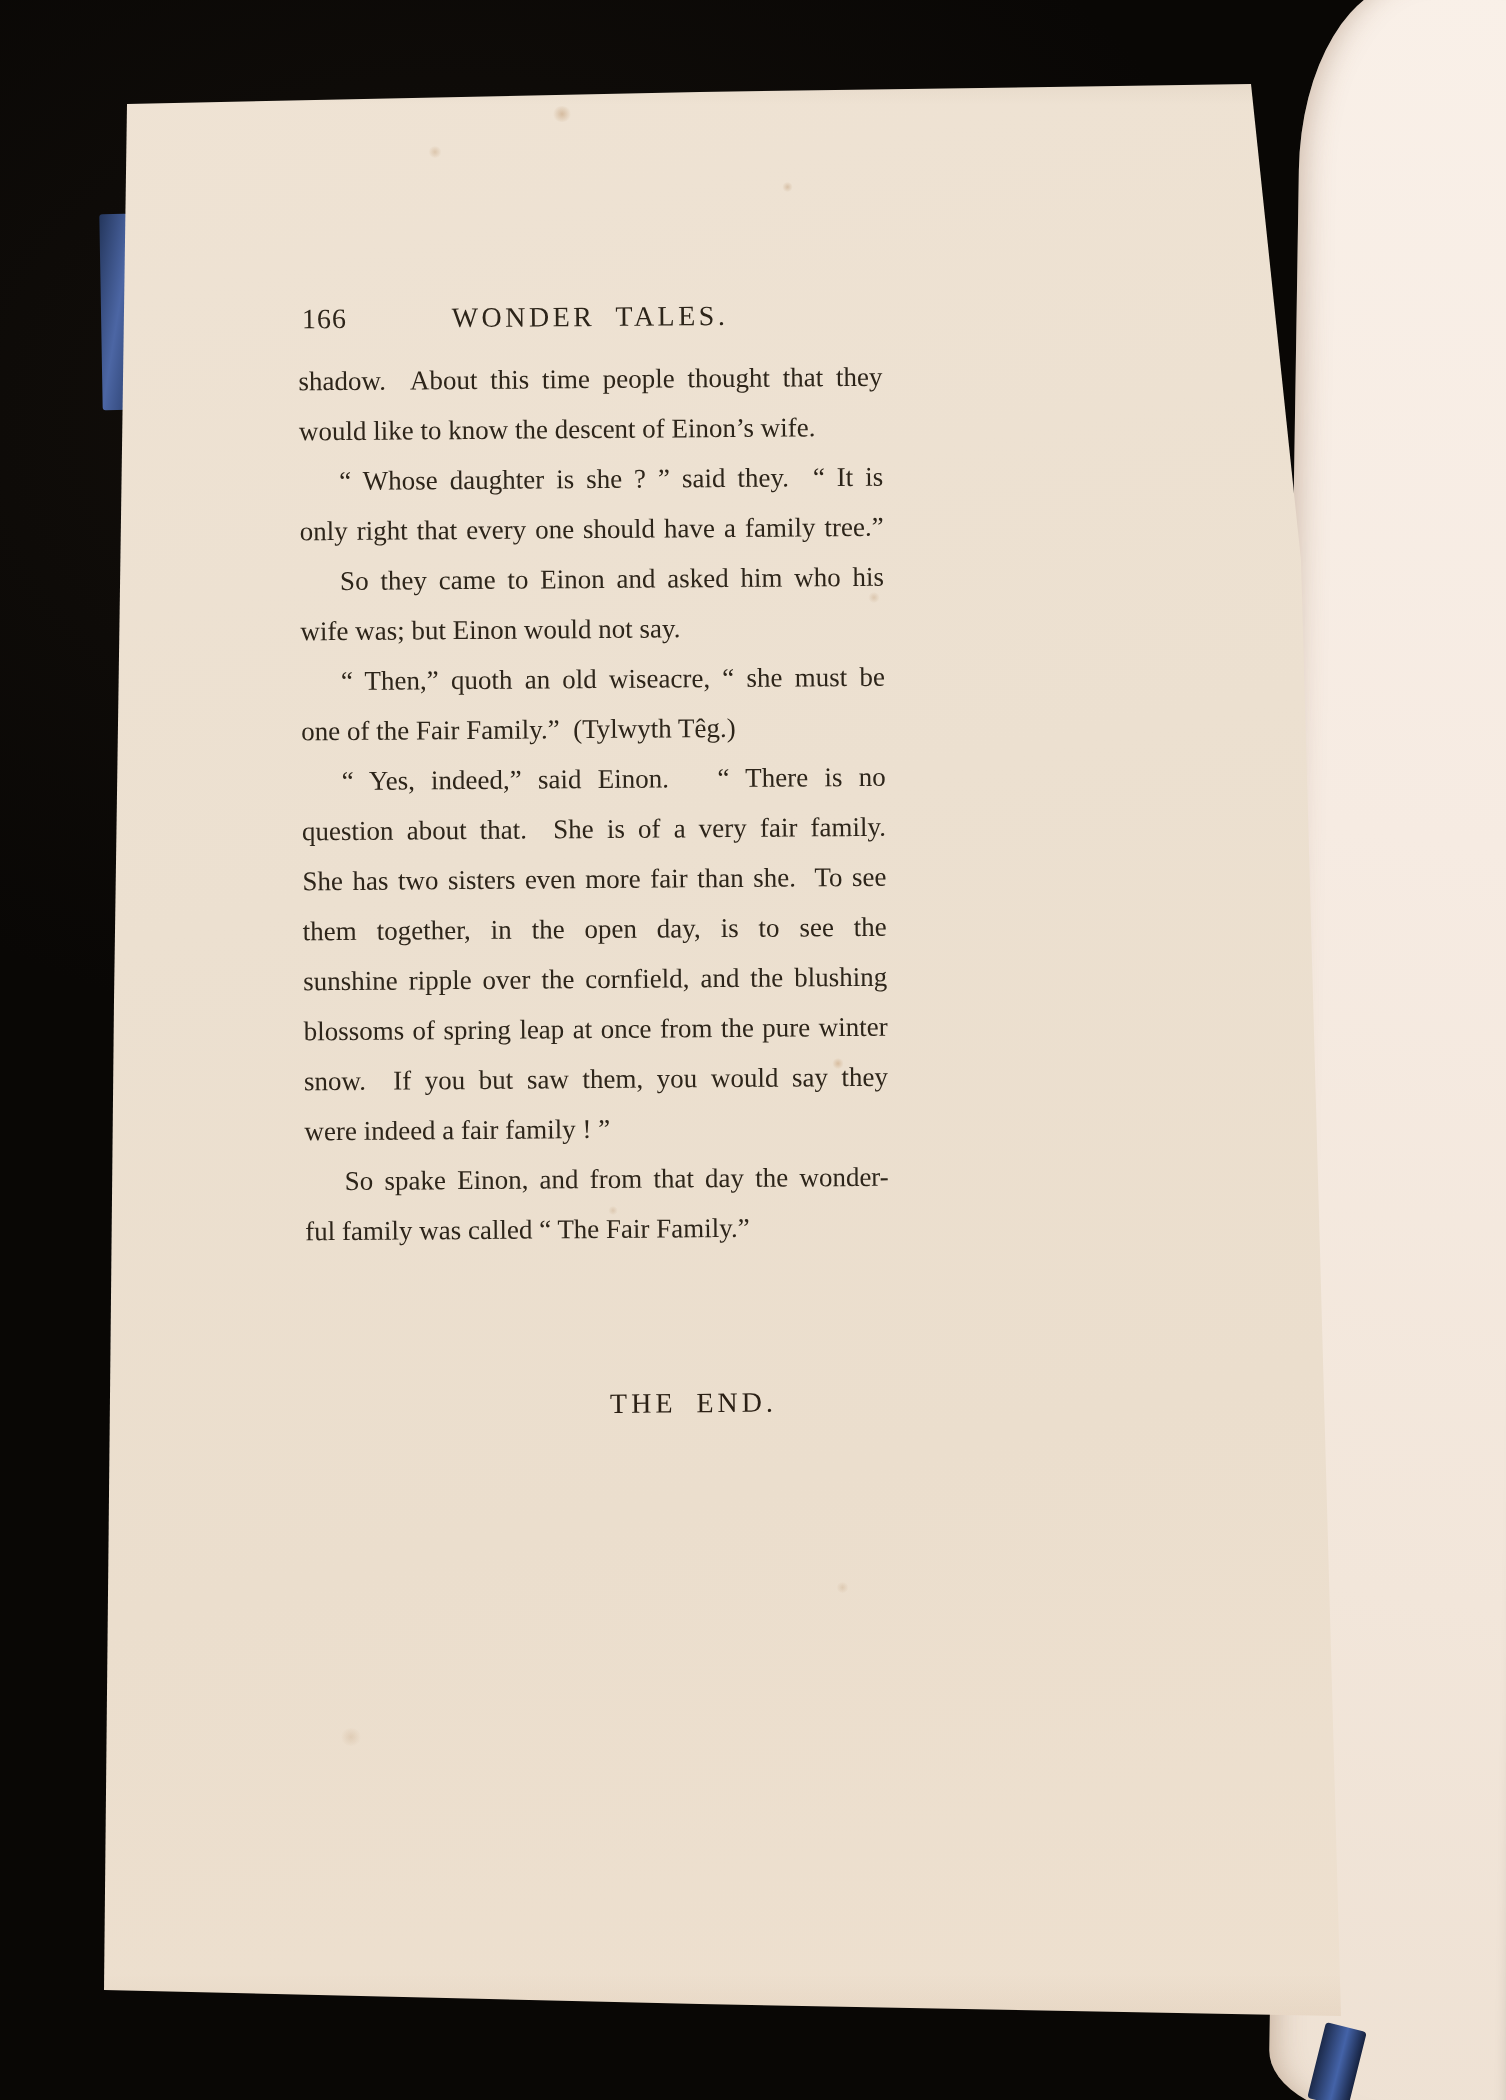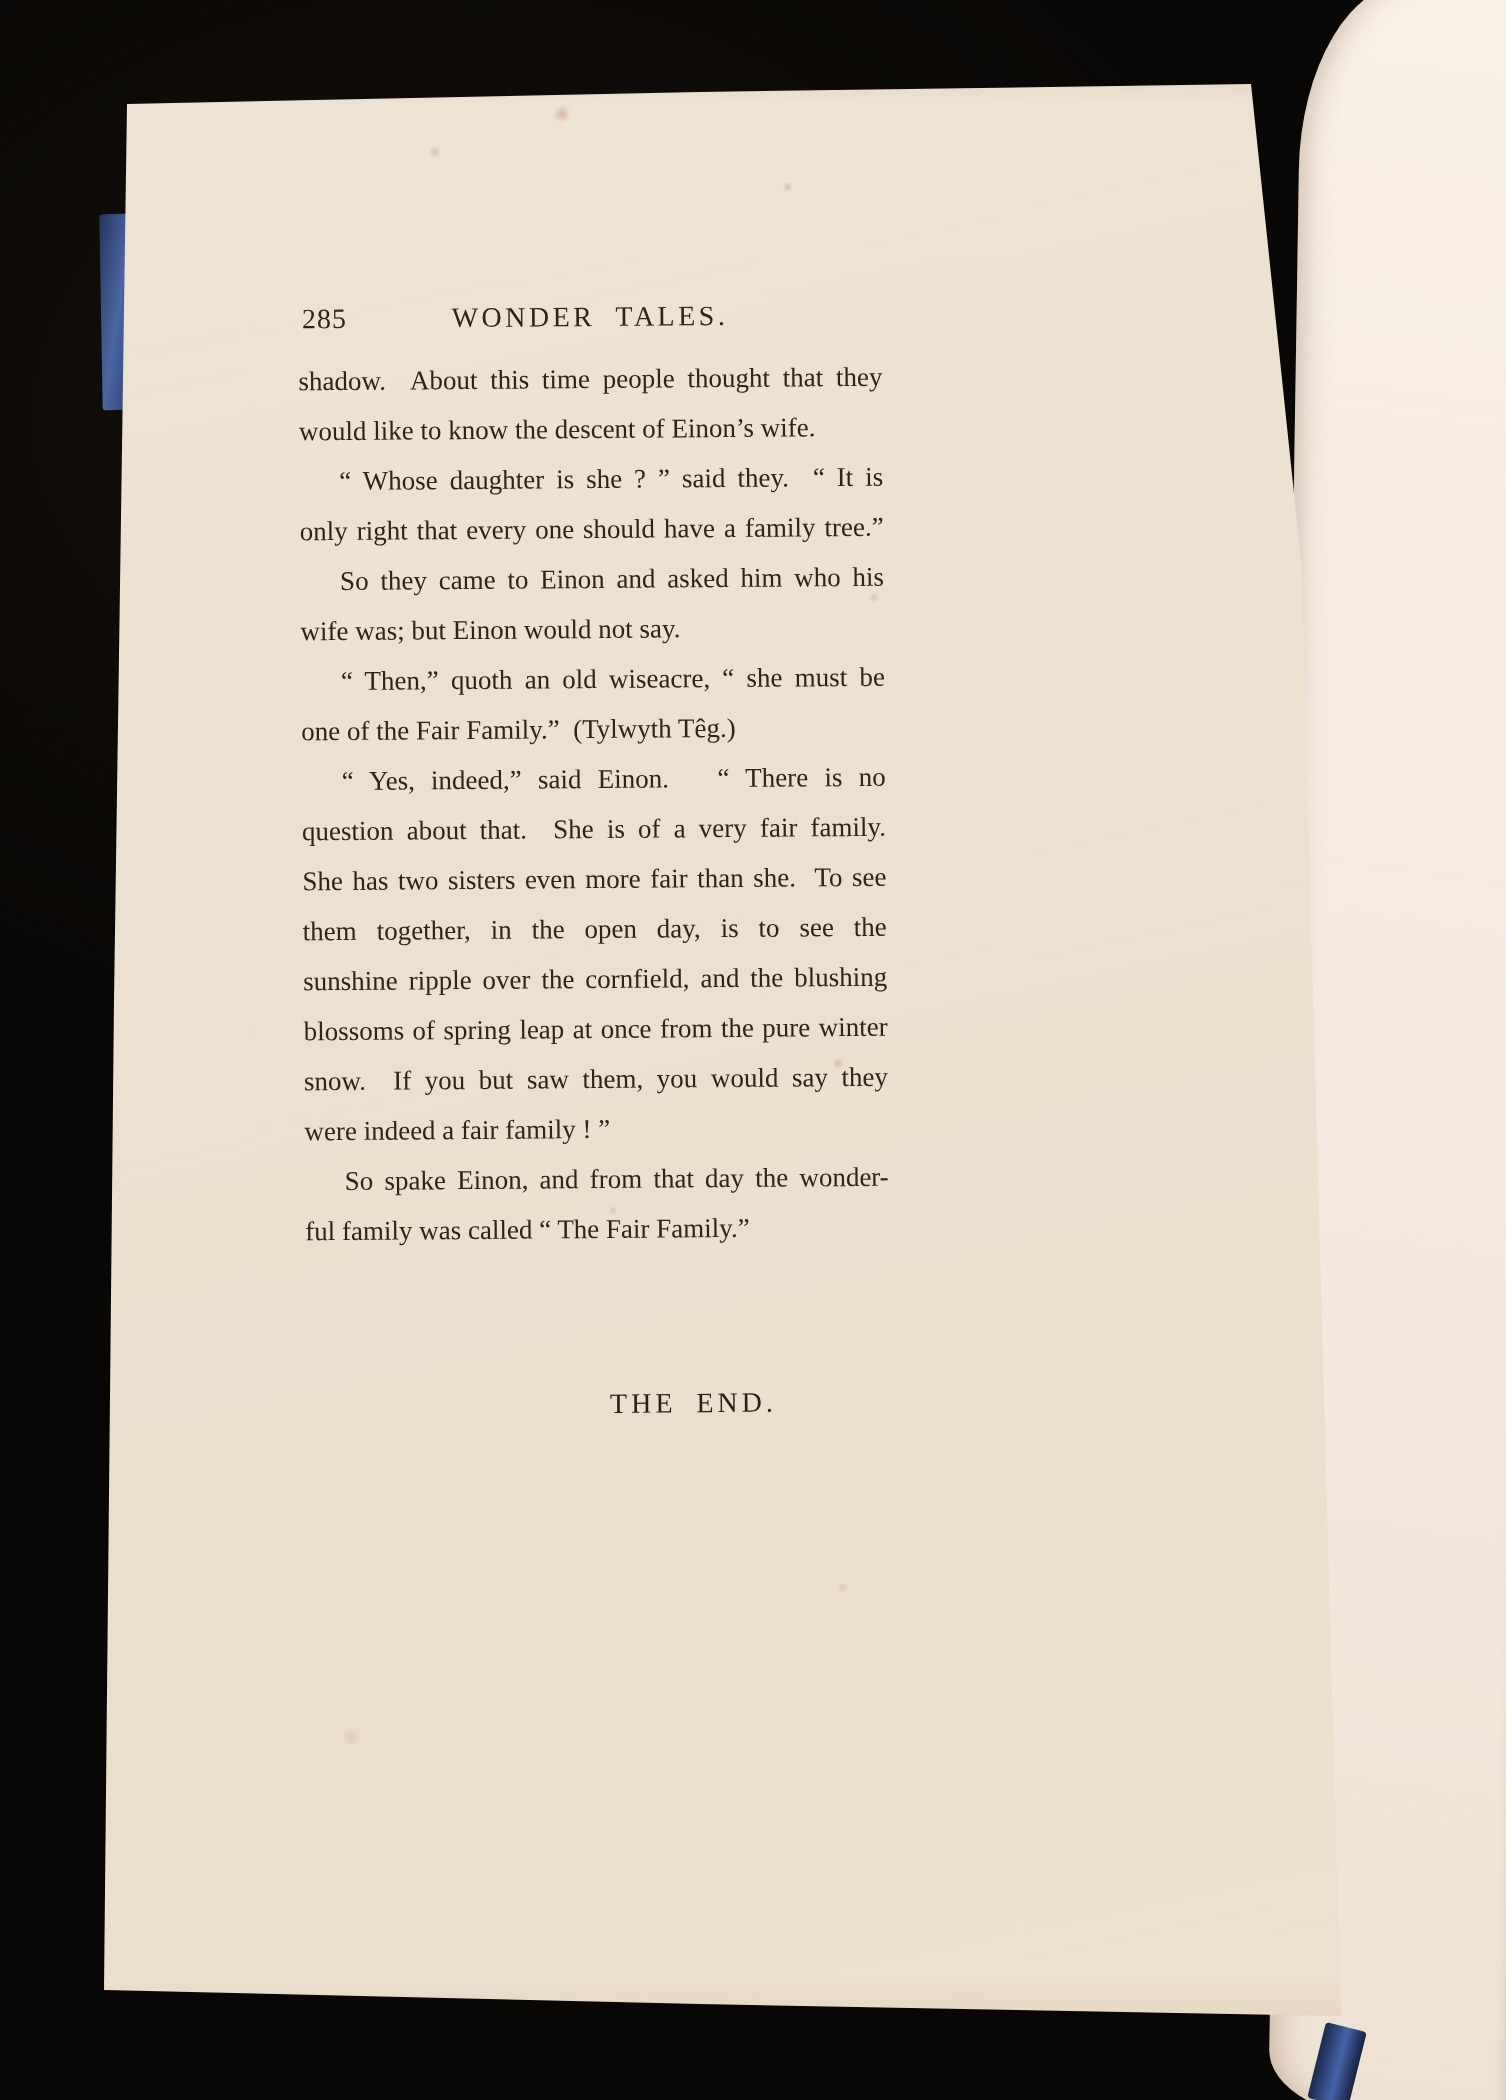--- a/index.html
+++ b/index.html
@@ -77,21 +77,21 @@
   <div class="foxing" style="left:428px;top:146px;width:14px;height:12px;background:radial-gradient(circle,rgba(155,98,40,.22),rgba(155,98,40,0) 70%);"></div>
   <div class="foxing" style="left:782px;top:182px;width:11px;height:10px;background:radial-gradient(circle,rgba(150,95,40,.25),rgba(150,95,40,0) 70%);"></div>
   <div class="foxing" style="left:868px;top:592px;width:12px;height:11px;background:radial-gradient(circle,rgba(150,95,40,.20),rgba(150,95,40,0) 70%);"></div>
   <div class="foxing" style="left:832px;top:1058px;width:12px;height:11px;background:radial-gradient(circle,rgba(170,110,50,.30),rgba(170,110,50,0) 70%);"></div>
   <div class="foxing" style="left:608px;top:1206px;width:10px;height:9px;background:radial-gradient(circle,rgba(150,95,40,.18),rgba(150,95,40,0) 70%);"></div>
   <div class="foxing" style="left:340px;top:1728px;width:22px;height:18px;background:radial-gradient(circle,rgba(150,95,40,.14),rgba(150,95,40,0) 70%);"></div>
   <div class="foxing" style="left:836px;top:1582px;width:13px;height:11px;background:radial-gradient(circle,rgba(150,95,40,.16),rgba(150,95,40,0) 70%);"></div>
 
   <div class="text-layer">
     <div class="header-row">
-      <span class="page-number">285</span>
+      <span class="page-number">166</span>
       <span class="running-title">WONDER TALES.</span>
     </div>
 
     <div class="body-lines">
 
     <div class="bl fl">shadow.  About this time people thought that they</div>
         <div class="bl">would like to know the descent of Einon’s wife.</div>
         <div class="bl in fl">“ Whose daughter is she ? ” said they.  “ It is</div>
         <div class="bl fl">only right that every one should have a family tree.”</div>
         <div class="bl in fl">So they came to Einon and asked him who his</div>

